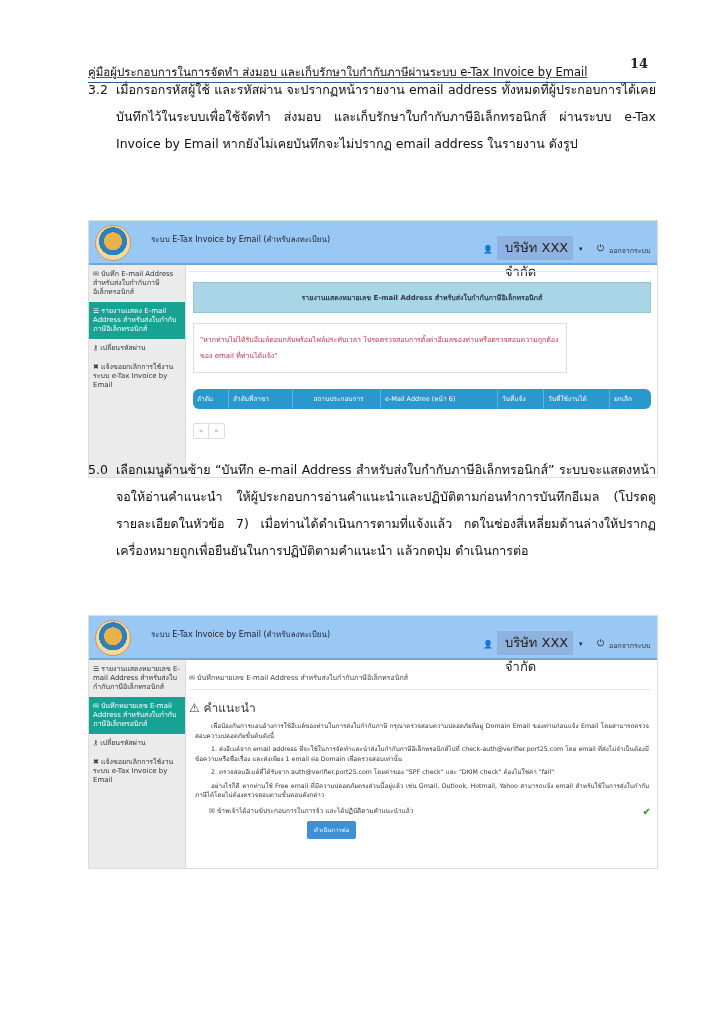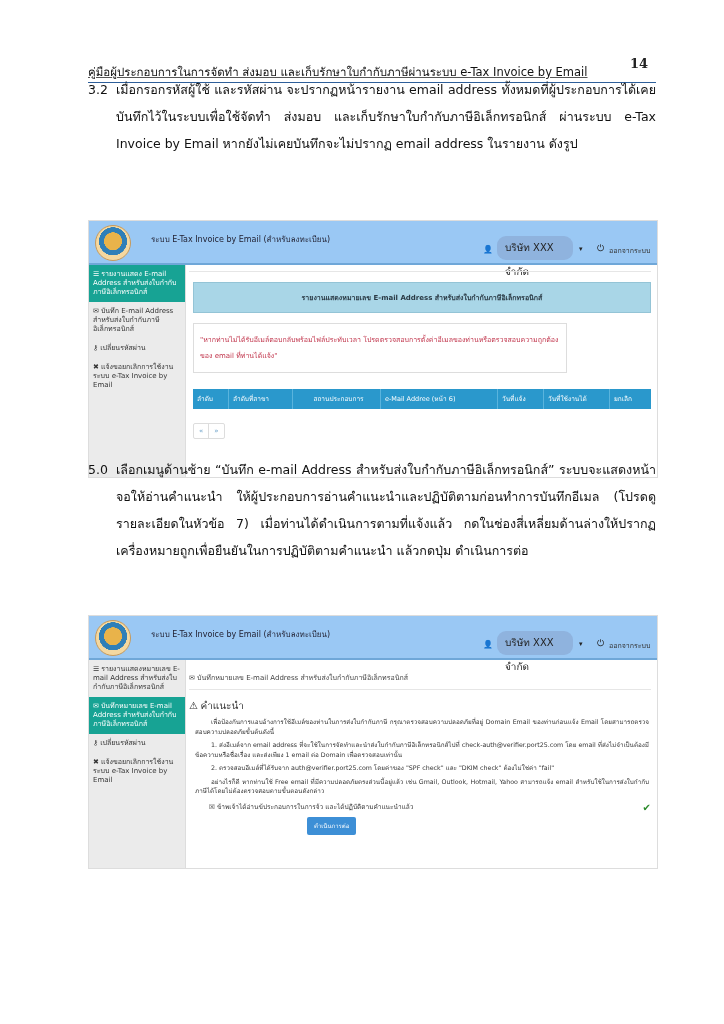--- a/index.html
+++ b/index.html
@@ -7,41 +7,41 @@
   .page-num { position:absolute; left:630px; top:56px; font-family:"DejaVu Serif", serif; font-weight:bold; font-size:13px; }
   .running-header { position:absolute; left:88px; top:63px; width:568px; font-size:11.5px; color:#111; border-bottom:1.5px solid #2e5f9a; padding-bottom:1px; text-decoration:underline; text-decoration-color:#555; }
   .para { position:absolute; left:88px; font-size:12.5px; line-height:27px; color:#111; }
   .para .num { position:absolute; left:0; top:0; }
   .para .body { margin-left:28px; width:540px; text-align:justify; }
   .shot { position:absolute; left:88px; border:1px solid #ddd; background:#fff; overflow:hidden;margin-top:48px; }
   .shot .topbar { position:absolute; left:0; top:0; right:0; height:42px; background:#9ac8f4; border-bottom:2px solid #6fa7d8; }
   .shot .logo { position:absolute; left:6px; top:4px; width:34px; height:34px; border-radius:50%; background:radial-gradient(circle at 50% 45%, #e9b34a 0 35%, #2f7fb8 36% 55%, #f4d8a0 56% 100%); border:1px solid #c89a5a; }
   .shot .sysname { position:absolute; left:62px; top:12px; font-size:8px; color:#223; }
   .shot .user-icon { position:absolute; top:24px; font-size:8px; color:#222; }
-  .shot .user-box { position:absolute; top:15px; width:68px; height:24px; background:#8fb3de; font-size:10px; line-height:24px; padding-left:8px; color:#222;border-radius:9px; }
+  .shot .user-box { position:absolute; top:15px; width:68px; height:24px; background:#8fb3de; font-size:13px; line-height:24px; padding-left:8px; color:#222; }
   .shot .caret { position:absolute; top:24px; font-size:7px; color:#222; }
   .shot .power { position:absolute; top:22px; font-size:9px; color:#222; }
   .shot .logout { position:absolute; top:24px; font-size:7px; color:#333; }
   .shot .sidebar { position:absolute; left:0; top:44px; width:96px; bottom:0; background:#ebebeb; border-right:1px solid #ddd; }
   .shot .side-item { font-size:7px; line-height:9px; color:#333; padding:5px 4px 5px 4px; }
   .shot .side-item.active { background:#17a394; color:#fff; }
   .shot .side-item .ico { font-size:7px; margin-right:2px; }
   .shot .main { position:absolute; left:98px; top:44px; right:0; bottom:0; }
   .crumb { font-size:7px; color:#444; padding:22px 0 0 2px; }
   .crumb-line { border-bottom:1px solid #e6e6e6; margin:6px 6px 0 2px; }
   .panel-head { margin:10px 6px 0 6px; background:#a9d6e7; border:1px solid #94c4d6; text-align:center; font-size:7px; font-weight:bold; color:#2a3a45; padding:9px 0; }
   .warn-box { margin:10px 0 0 6px; width:360px; border:1px solid #ddd; padding:8px 6px; font-size:7px; line-height:16px; color:#c0334a; }
-  .tbl { margin:16px 6px 0 6px; display:flex; background:#2a98cc; height:20px; }
+  .tbl { margin:16px 6px 0 6px; display:flex; background:#2a98cc; height:20px;border-radius:6px; }
   .tbl .th { color:#fff; font-size:6.5px; line-height:20px; padding-left:4px; border-right:1px solid #5ab4dd; box-sizing:border-box; }
   .pager { margin:14px 0 0 6px; display:inline-flex; border:1px solid #ddd; border-radius:2px; }
   .pager span { font-size:7px; color:#6aa0c8; padding:3px 5px; }
   .pager span + span { border-left:1px solid #ddd; }
   .s2-crumb { font-size:7px; color:#444; padding:12px 0 0 2px; }
   .s2-line { border-bottom:1px solid #e6e6e6; margin:6px 6px 0 2px; }
-  .instr-head { font-size:10px; color:#333; padding:8px 0 0 2px;font-family:Liberation Serif, serif; }
+  .instr-head { font-size:12px; color:#333; padding:8px 0 0 2px; }
   .instr { font-size:6.3px; line-height:9.5px; color:#333; margin:4px 8px 0 8px; }
   .instr p { margin:0 0 4px 0; text-indent:16px; text-align:justify; }
   .agree { font-size:6.5px; color:#333; margin:6px 0 0 22px; position:relative; }
   .checkmark { position:absolute; right:6px; top:0; color:#2a8a2a; font-size:10px; font-weight:bold; }
   .btn { display:inline-block; margin:5px 0 0 120px; background:#3d8fd6; color:#fff; font-size:6px; padding:4px 7px; border-radius:2px; }
 </style>
 </head>
 <body>
 
 <div class="page-num">14</div>
@@ -56,25 +56,25 @@
   <div class="topbar">
     <div class="logo"></div>
     <div class="sysname">ระบบ E-Tax Invoice by Email (สำหรับลงทะเบียน)</div>
     <span class="user-icon" style="left:394px;">👤</span>
     <div class="user-box" style="left:408px;">บริษัท XXX จำกัด</div>
     <span class="caret" style="left:490px;">▾</span>
     <span class="power" style="left:508px;">⏻</span>
     <span class="logout" style="left:520px;">ออกจากระบบ</span>
   </div>
   <div class="sidebar">
+    <div class="side-item">
+      <span class="ico">✉</span><span>บันทึก E-mail Address สำหรับส่งใบกำกับภาษีอิเล็กทรอนิกส์</span>
+    </div>
     <div class="side-item active">
       <span class="ico">☰</span><span>รายงานแสดง E-mail Address สำหรับส่งใบกำกับภาษีอิเล็กทรอนิกส์</span>
-    </div>
-    <div class="side-item">
-      <span class="ico">✉</span><span>บันทึก E-mail Address สำหรับส่งใบกำกับภาษีอิเล็กทรอนิกส์</span>
     </div>
     <div class="side-item">
       <span class="ico">⚷</span><span>เปลี่ยนรหัสผ่าน</span>
     </div>
     <div class="side-item">
       <span class="ico">✖</span><span>แจ้งขอยกเลิกการใช้งานระบบ e-Tax Invoice by Email</span>
     </div>
   </div>
   <div class="main">
     <div class="crumb-line"></div>

